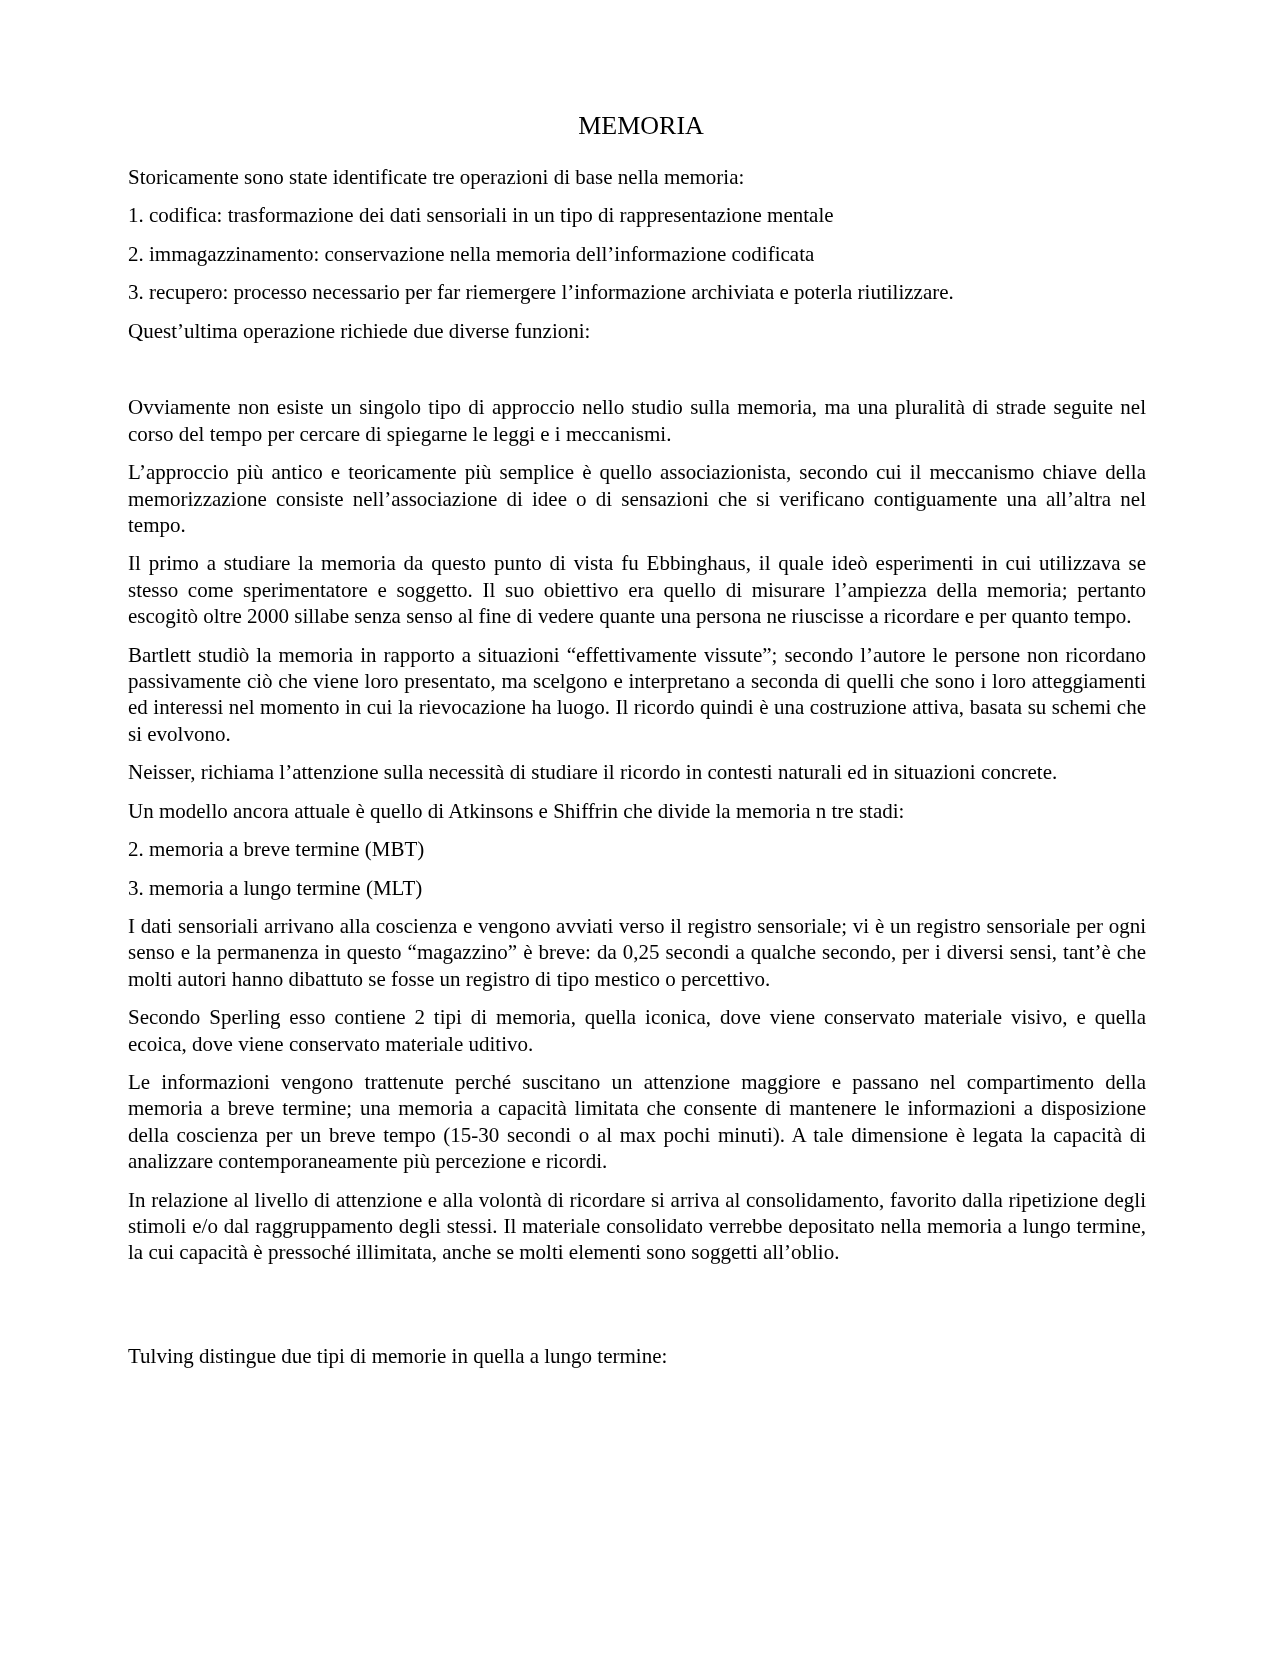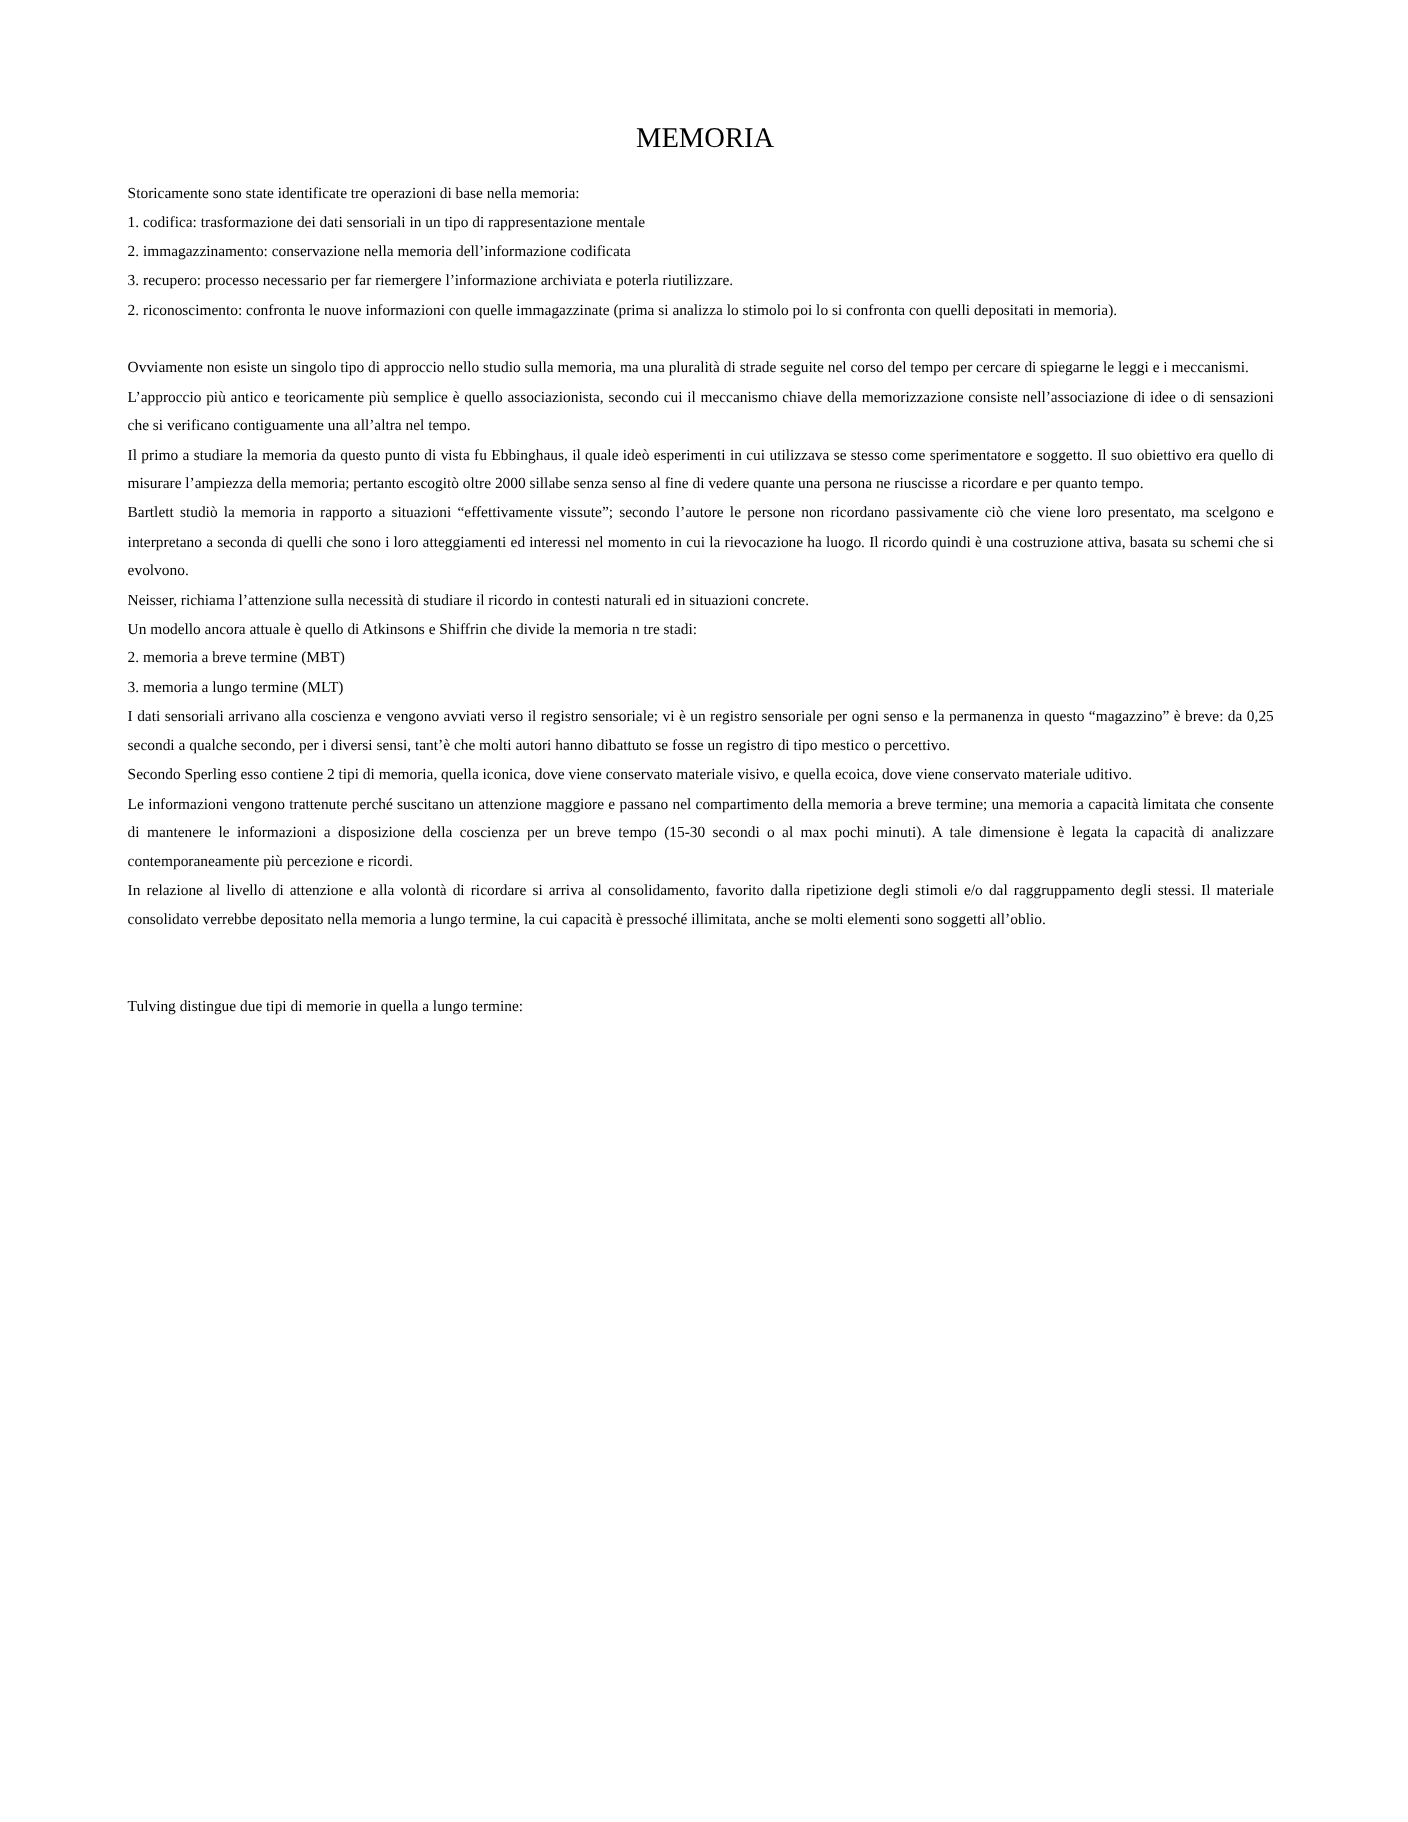--- a/index.html
+++ b/index.html
@@ -23,44 +23,44 @@
     }
     .title {
       text-align: center;
       font-weight: normal;
       font-size: 26px;
       line-height: 32px;
       margin: 0 0 22px 0;
       padding-left: 8px;
     }
     .p {
-      font-size: 14px;
+      font-size: 21px;
       line-height: 26.4px;
-      margin: 0;
+      margin: 12px;
       text-align: justify;
       text-align-last: left;
     }
     .blank {
       height: 26.4px;
     }
     .blank2 {
       height: 52.8px;
     }
   </style>
 </head>
 <body>
 
 <div class="page">
   <h1 class="title">MEMORIA</h1>
 
   <p class="p">Storicamente sono state identificate tre operazioni di base nella memoria:</p>
   <p class="p">1. codifica: trasformazione dei dati sensoriali in un tipo di rappresentazione mentale</p>
   <p class="p">2. immagazzinamento: conservazione nella memoria dell’informazione codificata</p>
   <p class="p">3. recupero: processo necessario per far riemergere l’informazione archiviata e poterla riutilizzare.</p>
-  <p class="p">2. riconoscimento: confronta le nuove informazioni con quelle immagazzinate (prima si analizza lo stimolo poi lo si confronta con quelli depositati in memoria).</p>
+  <p class="p">Quest’ultima operazione richiede due diverse funzioni:</p>
 
   <div class="blank"></div>
 
   <p class="p">Ovviamente non esiste un singolo tipo di approccio nello studio sulla memoria, ma una pluralità di strade seguite nel corso del tempo per cercare di spiegarne le leggi e i meccanismi.</p>
   <p class="p">L’approccio più antico e teoricamente più semplice è quello associazionista, secondo cui il meccanismo chiave della memorizzazione consiste nell’associazione di idee o di sensazioni che si verificano contiguamente una all’altra nel tempo.</p>
   <p class="p">Il primo a studiare la memoria da questo punto di vista fu Ebbinghaus, il quale ideò esperimenti in cui utilizzava se stesso come sperimentatore e soggetto. Il suo obiettivo era quello di misurare l’ampiezza della memoria; pertanto escogitò oltre 2000 sillabe senza senso al fine di vedere quante una persona ne riuscisse a ricordare e per quanto tempo.</p>
   <p class="p">Bartlett studiò la memoria in rapporto a situazioni “effettivamente vissute”; secondo l’autore le persone non ricordano passivamente ciò che viene loro presentato, ma scelgono e interpretano a seconda di quelli che sono i loro atteggiamenti ed interessi nel momento in cui la rievocazione ha luogo. Il ricordo quindi è una costruzione attiva, basata su schemi che si evolvono.</p>
   <p class="p">Neisser, richiama l’attenzione sulla necessità di studiare il ricordo in contesti naturali ed in situazioni concrete.</p>
   <p class="p">Un modello ancora attuale è quello di Atkinsons e Shiffrin che divide la memoria n tre stadi:</p>
   <p class="p">2. memoria a breve termine (MBT)</p>

